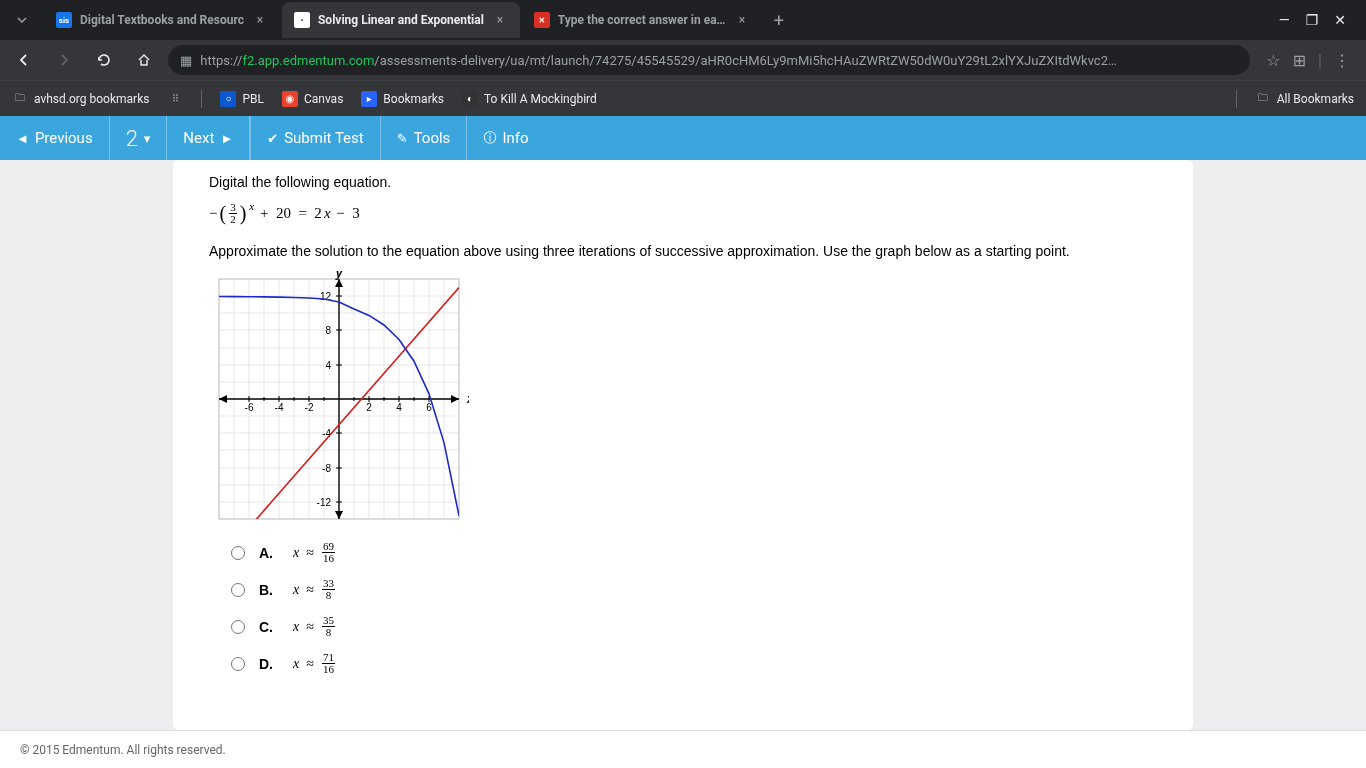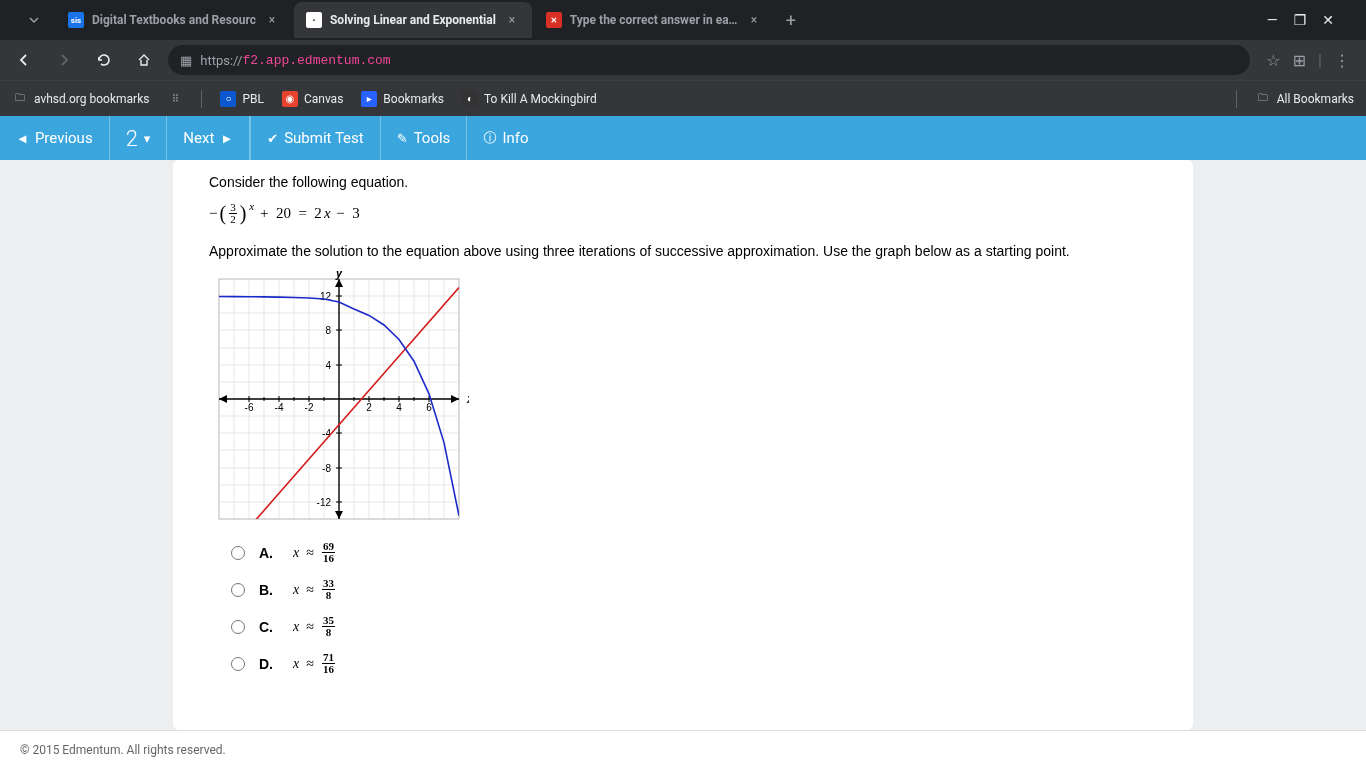--- a/index.html
+++ b/index.html
@@ -1,35 +1,35 @@
 <!DOCTYPE html>
 <html><head>
 <meta charset="utf-8">
 <style>
 * { margin: 0; padding: 0; box-sizing: border-box; }
 body { font-family: -apple-system, BlinkMacSystemFont, "Segoe UI", Roboto, sans-serif; background: #202124; width: 1366px; height: 768px; overflow: hidden; }
 
 
 .browser-top { background: #202124; }
-.tab-bar { display: flex; align-items: center; height: 40px; padding: 0 20px; }
+.tab-bar { display: flex; align-items: center; height: 40px; padding: 0 8px; }
 .tab-dropdown { width: 28px; height: 28px; display: flex; align-items: center; justify-content: center; margin-right: 8px; }
 .tab { display: flex; align-items: center; padding: 0 12px; height: 36px; color: #9aa0a6; font-size: 12px; border-radius: 8px 8px 0 0; margin-right: 2px; max-width: 240px; cursor: pointer; }
 .tab.active { background: #35363a; color: #e8eaed; }
 .tab-favicon { width: 16px; height: 16px; margin-right: 8px; border-radius: 2px; display: inline-flex; align-items: center; justify-content: center; font-size: 8px; font-weight: bold; flex-shrink: 0; }
 .tab-title { white-space: nowrap; overflow: hidden; text-overflow: ellipsis; flex: 1; font-weight: bold; }
 .tab-close { margin-left: 8px; color: #9aa0a6; width: 16px; text-align: center; }
 .tab-add { color: #9aa0a6; padding: 0 10px; font-size: 18px; cursor: pointer; }
 .window-controls { margin-left: auto; display: flex; gap: 16px; color: #e8eaed; padding-right: 12px; }
 .window-controls span { cursor: pointer; font-size: 14px; }
 
 .address-row { display: flex; align-items: center; height: 40px; padding: 0 8px; background: #35363a; gap: 8px; }
 .nav-btn { width: 32px; height: 32px; display: flex; align-items: center; justify-content: center; color: #9aa0a6; cursor: pointer; border-radius: 50%; }
 .address-bar { flex: 1; background: #202124; border-radius: 16px; height: 30px; display: flex; align-items: center; padding: 0 12px; color: #9aa0a6; font-size: 13px; }
 .address-bar .url-secure { color: #9aa0a6; margin-right: 8px; }
-.address-bar .url-host { color: #ec4899; font-family: Liberation Mono, monospace; }
+.address-bar .url-host { color: #22c55e; }
 .addr-icons { display: flex; gap: 12px; color: #9aa0a6; padding: 0 8px; }
 .addr-icons span { cursor: pointer; }
 
 .bookmarks-bar { display: flex; align-items: center; height: 36px; padding: 0 12px; background: #35363a; gap: 18px; color: #e8eaed; font-size: 12px; border-top: 1px solid #3c4043; }
 .bookmark { display: flex; align-items: center; gap: 6px; cursor: pointer; }
 .bookmark-icon { width: 16px; height: 16px; border-radius: 2px; display: inline-flex; align-items: center; justify-content: center; font-size: 10px; }
 .bookmarks-bar .spacer { flex: 1; }
 .bm-divider { width: 1px; height: 18px; background: #5f6368; }
 
 
@@ -55,21 +55,21 @@
 
 .graph-wrap { margin: 8px 0 20px 0; }
 svg.graph { display: block; }
 
 
 .choices { margin-left: 22px; margin-top: 14px; }
 .choice { display: flex; align-items: center; gap: 14px; margin-bottom: 14px; font-family: "Times New Roman", serif; font-size: 14px; }
 .choice input[type=radio] { width: 14px; height: 14px; }
 .choice-label { font-weight: bold; width: 20px; font-family: Arial, sans-serif; }
 .choice .math { font-style: italic; display: flex; align-items: center; gap: 7px; }
-.choice .frac { font-size: 11px; font-style: normal; font-weight: bold; }
+.choice .frac { font-size: 11px; font-style: normal; }
 
 
 .footer { height: 38px; display: flex; align-items: center; padding: 0 20px; background: #fff; color: #666; font-size: 12px; border-top: 1px solid #ddd; }
 </style>
 </head>
 <body>
 
 <div class="browser-top">
   <div class="tab-bar">
     <div class="tab-dropdown">
@@ -119,20 +119,21 @@
       </div>
     <div class="nav-btn">
         <svg width="16" height="16" viewBox="0 0 16 16">
           <path d="M3 8 L8 3 L13 8 M5 8 V13 H11 V8" stroke="#e8eaed" stroke-width="1.4" fill="none"></path>
         </svg>
       </div>
     <div class="address-bar">
       <span class="url-secure">▦</span>
       <span>https://</span>
         <span class="url-host">f2.app.edmentum.com</span>
+        <span>/assessments-delivery/ua/mt/launch/74275/45545529/aHR0cHM6Ly9mMi5hcHAuZWRtZW50dW0uY29tL2xlYXJuZXItdWkvc2…</span>
     </div>
     <div class="addr-icons">
       <span>☆</span>
       <span>⊞</span>
       <span style="color:#5f6368">|</span>
       <span>⋮</span>
     </div>
   </div>
 
   <div class="bookmarks-bar">
@@ -190,21 +191,21 @@
   </div>
   <div class="app-btn border-l">
     <span class="app-icon">ⓘ</span>
     <span>Info</span>
   </div>
 </div>
 
 <div class="content-area">
   <div class="paper">
 
-    <div class="q-text">Consider the following equation.</div>
+    <div class="q-text">Digital the following equation.</div>
 
     <div class="equation">
       <span>−</span>
       <span class="big">(</span>
       <span class="frac">
           <span class="num">3</span>
           <span class="den">2</span>
         </span>
       <span class="big">)</span>
       <span class="sup">x</span>

